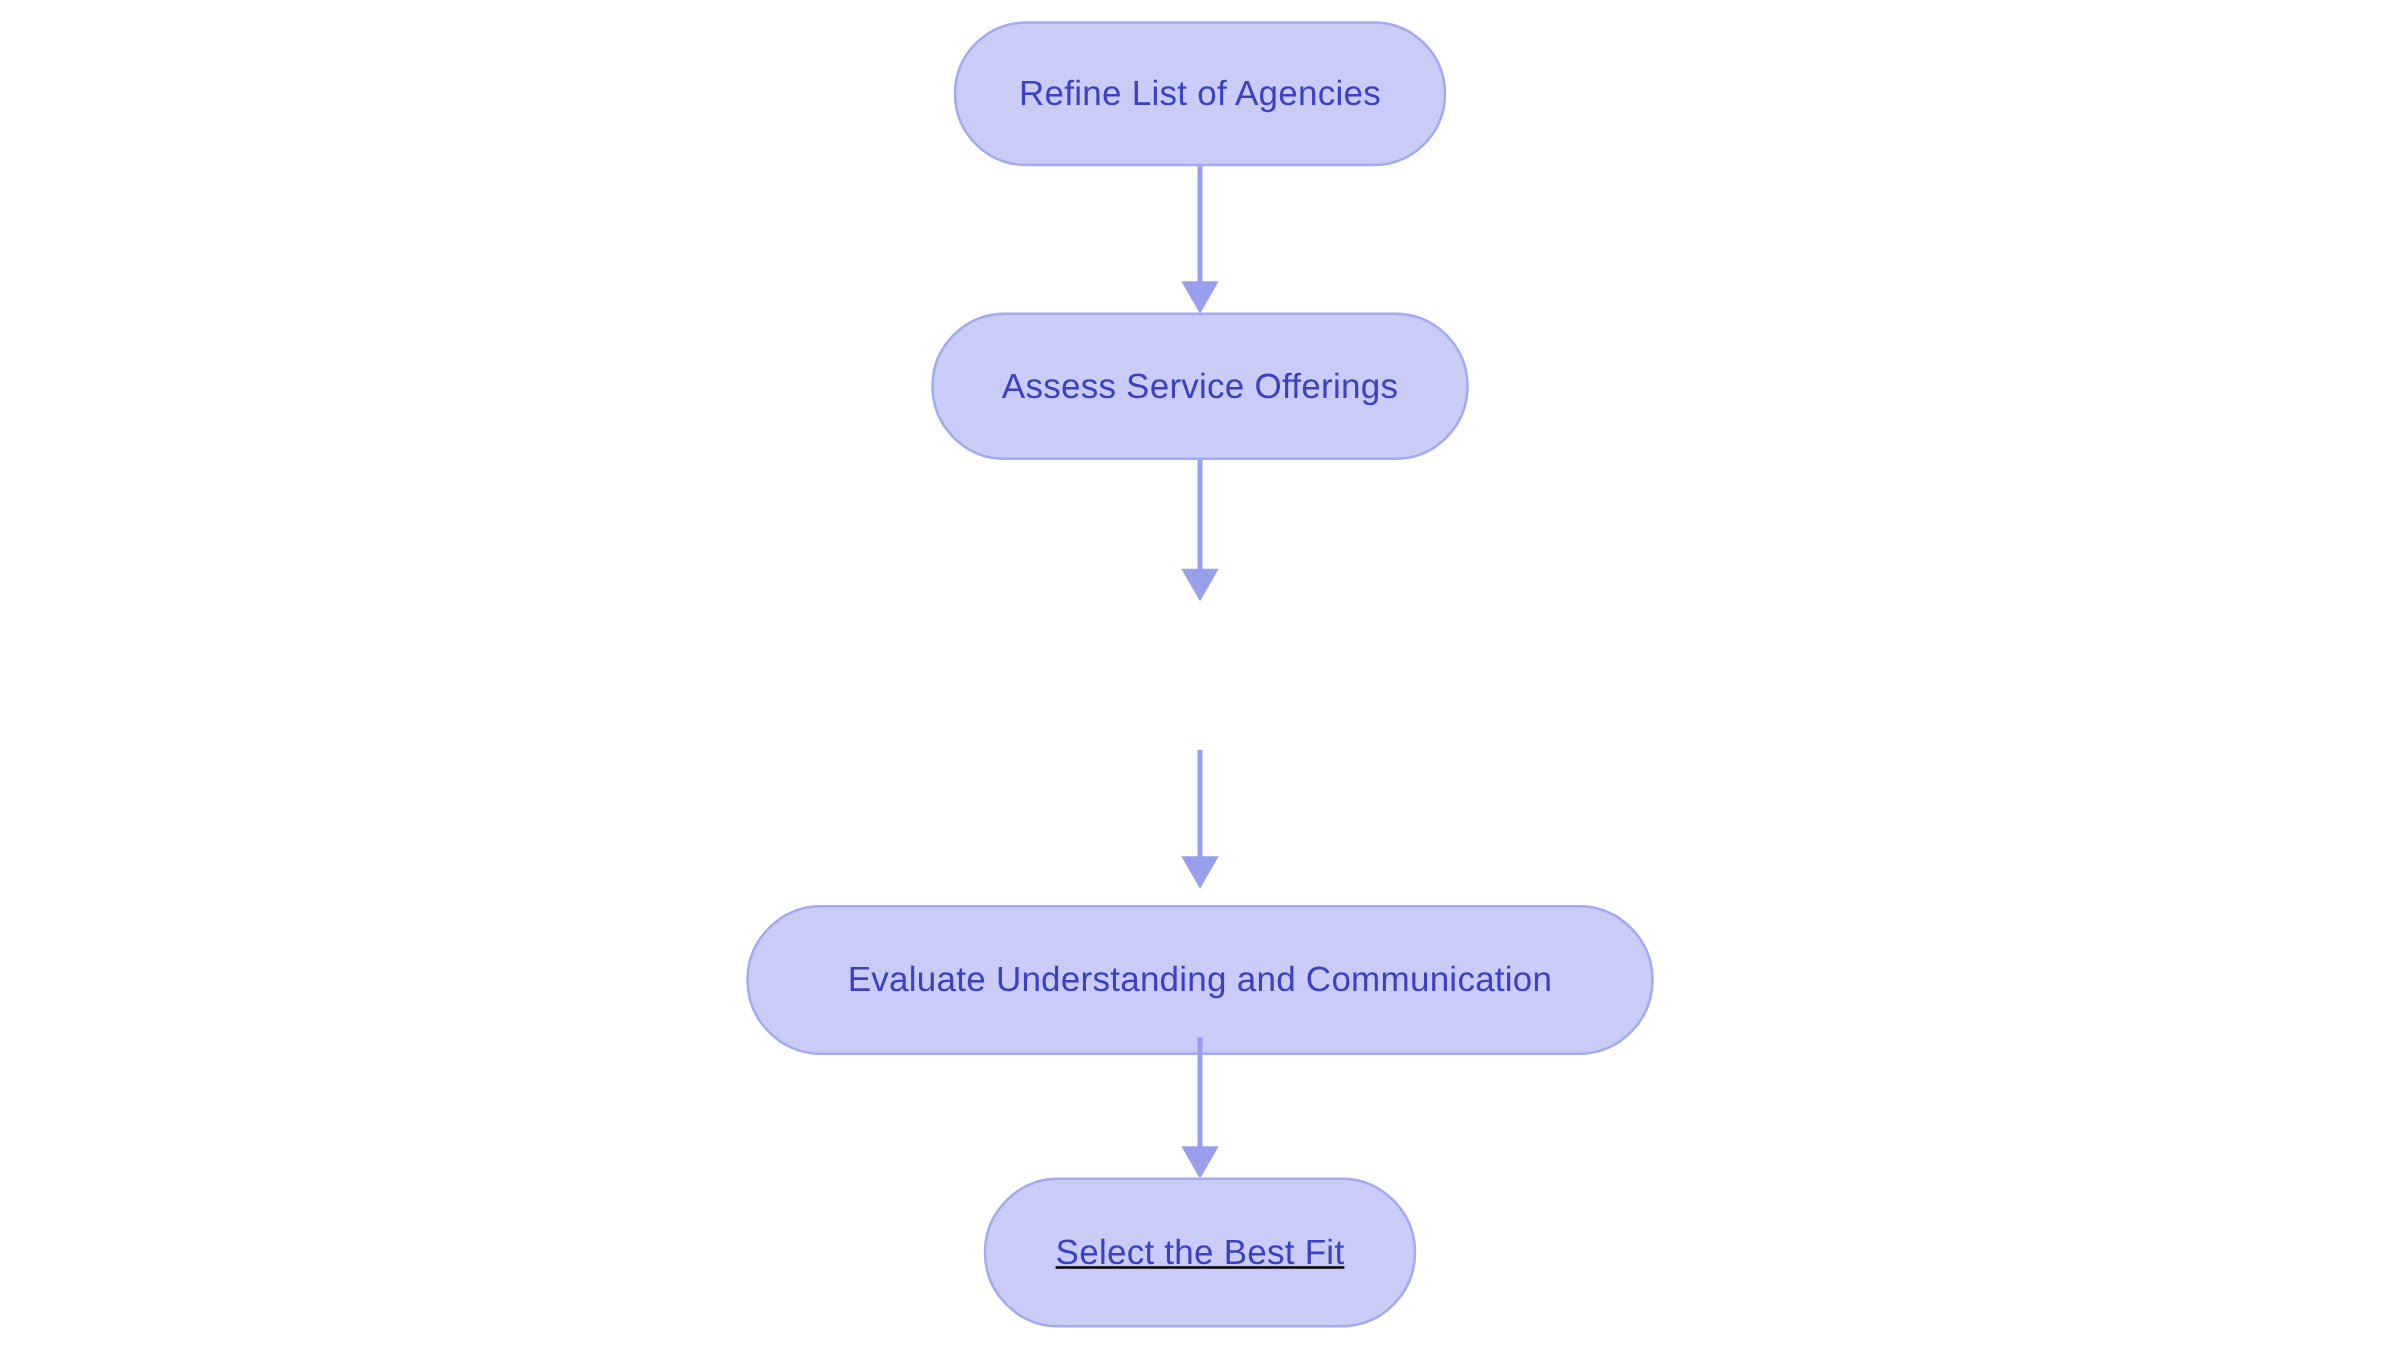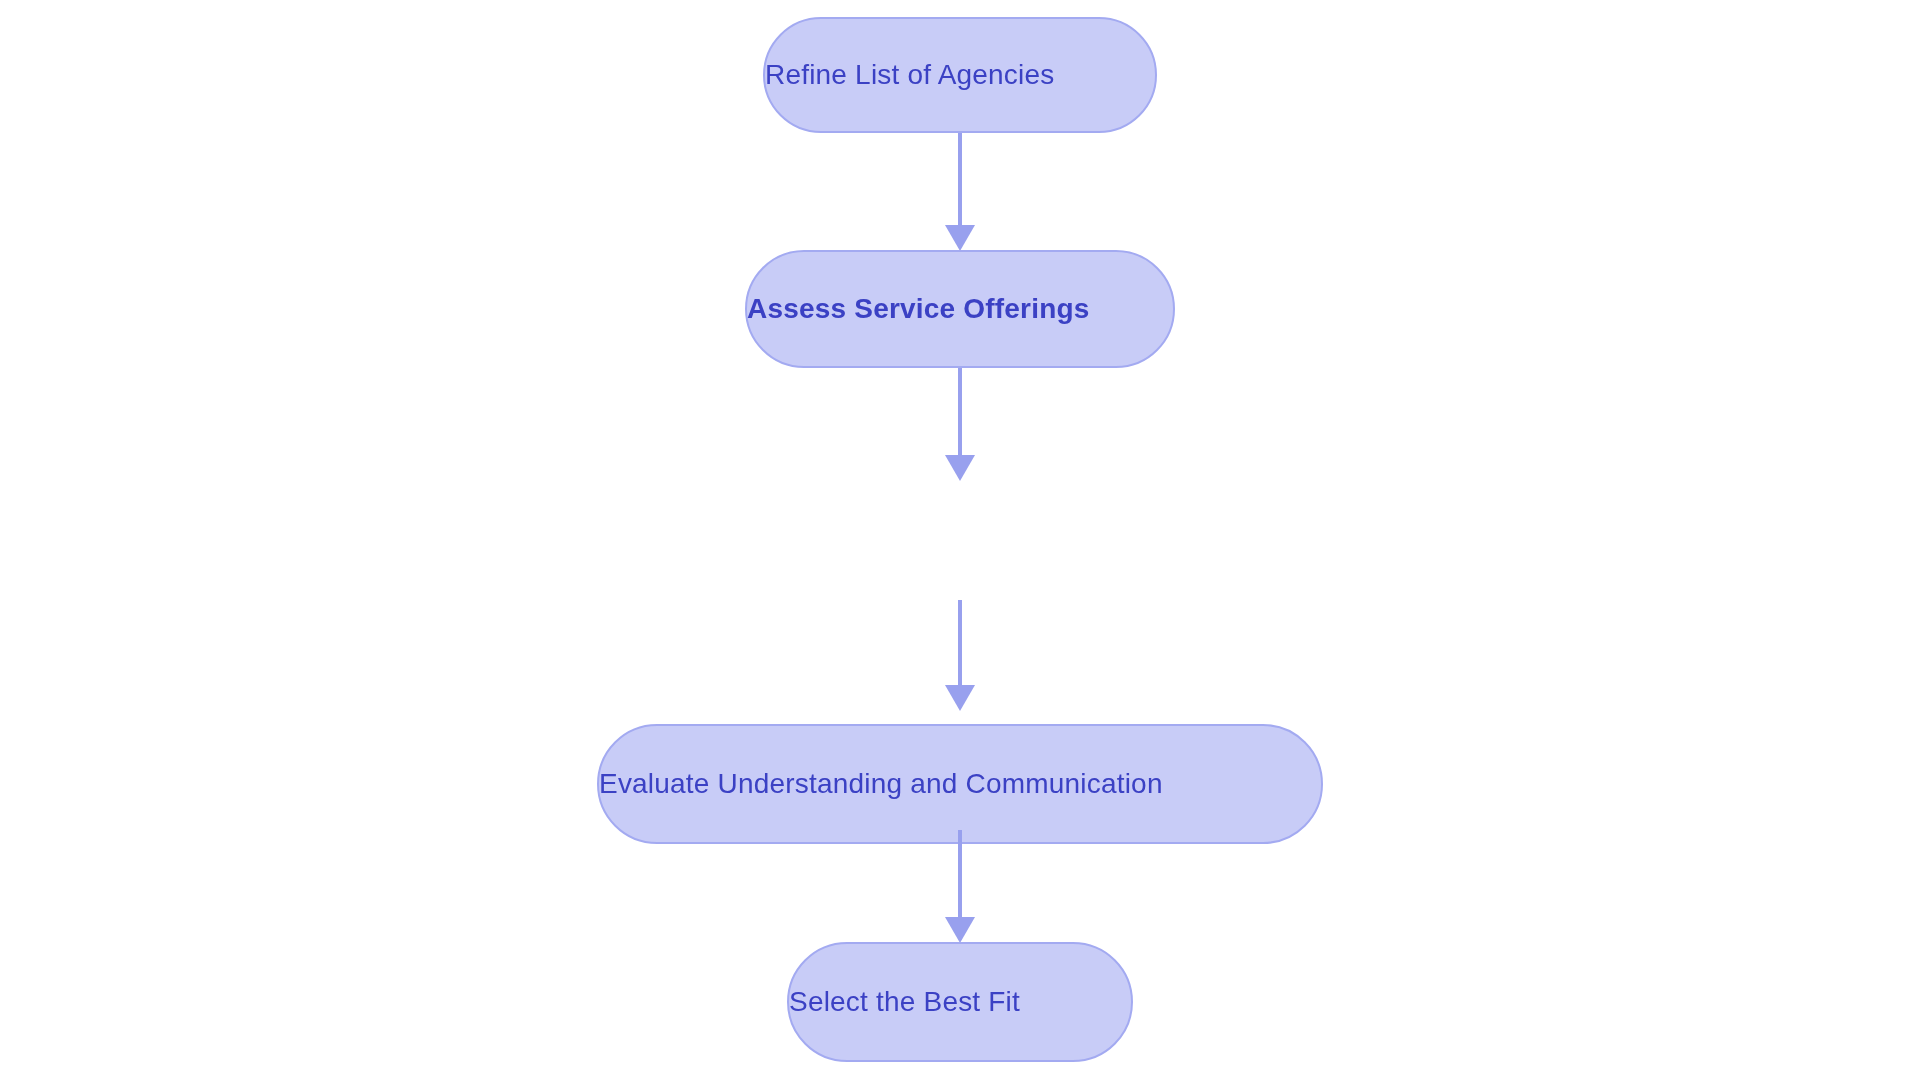--- a/index.html
+++ b/index.html
@@ -16,36 +16,36 @@
     overflow: hidden;
   }
   .node {
     position: absolute;
     box-sizing: border-box;
     background: var(--node-fill, #c8ccf7);
     border: 2px solid var(--node-border, #a3aaf1);
     border-radius: 60px;
     display: flex;
     align-items: center;
-    justify-content: flex-start;
+    justify-content: center;
     text-align: center;
   }
   .node-label {
     color: var(--node-text, #3b41c4);
     font-size: 28px;
     line-height: 1.2;
     letter-spacing: 0.2px;
     white-space: nowrap;
   }
   
   .n1 { left: 763px; top: 17px;  width: 394px; height: 116px; }
-  .n2 { left: 745px; top: 250px; width: 430px; height: 118px; font-weight: bold; }
+  .n2 { left: 745px; top: 250px; width: 430px; height: 118px; }
   .n3 { left: 711px; top: 480px; width: 498px; height: 120px; }
   .n4 { left: 597px; top: 710px; width: 726px; height: 120px; margin-top: 14px; }
-  .n5 { left: 787px; top: 942px; width: 346px; height: 120px; }
+  .n5 { left: 787px; top: 942px; width: 346px; height: 120px; text-decoration: underline; }
 
   .arrow {
     position: absolute;
     left: 945px;
     width: 30px;
   }
   .arrow-line {
     position: absolute;
     left: 13px;
     top: 0;

